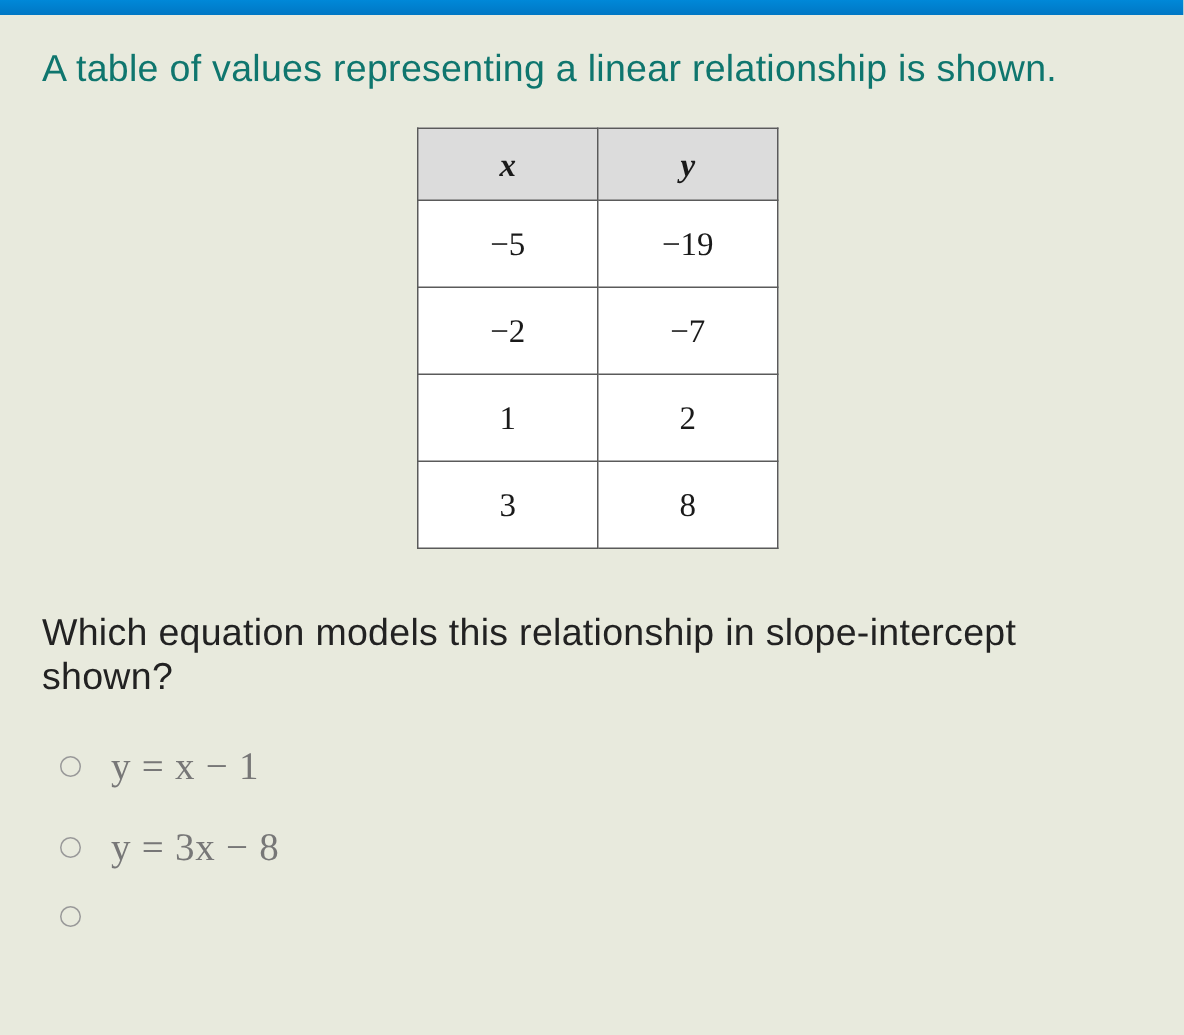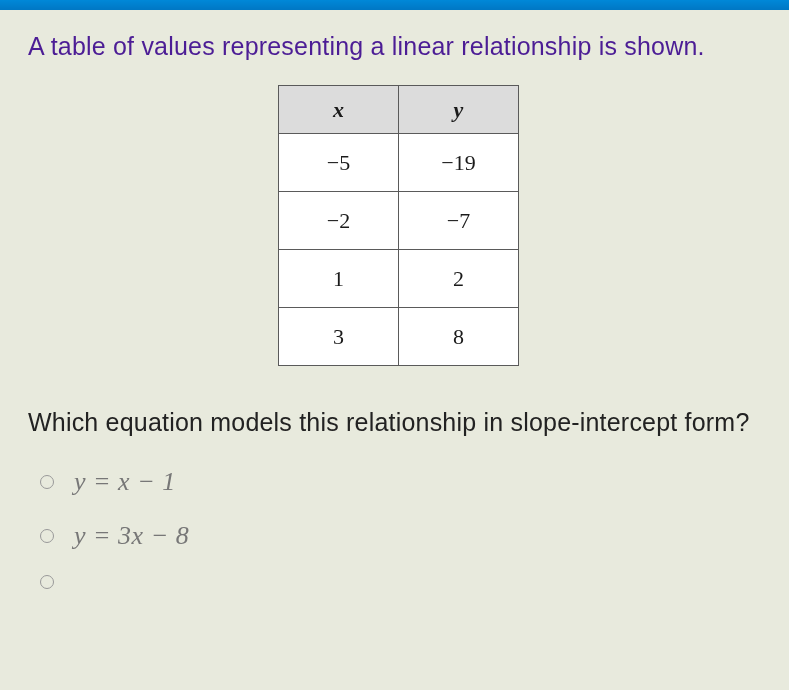--- a/index.html
+++ b/index.html
@@ -14,21 +14,21 @@
     }
     .top-bar {
       height: 10px;
       background: linear-gradient(180deg, #0088d8 0%, #0077c4 100%);
     }
     .content {
       padding: 22px 20px 0 28px;
     }
     .intro {
       font-size: 25px;
-      color: #4c1d95;
+      color: #0f766e;
       font-weight: 400;
       letter-spacing: 0.2px;
     }
     .table-wrap {
       display: flex;
       justify-content: center;
       margin-top: 24px;
     }
     table.values {
       border-collapse: collapse;
@@ -71,21 +71,20 @@
       height: 14px;
       border: 1.5px solid #999;
       border-radius: 50%;
       margin-right: 20px;
       flex-shrink: 0;
       background: transparent;
     }
     .option .eq {
       font-family: "Times New Roman", Times, serif;
       font-size: 26px;
-      font-style: italic;
       color: #777;
       letter-spacing: 0.5px;
     }
   </style>
 </head>
 <body>
 
 <div class="top-bar"></div>
 
 <div class="content">
@@ -111,21 +110,21 @@
         <td>2</td>
       </tr>
       <tr>
         <td>3</td>
         <td>8</td>
       </tr>
     </tbody>
       </table>
   </div>
 
-  <p class="question">Which equation models this relationship in slope-intercept form?</p>
+  <p class="question">Which equation models this relationship in slope-intercept shown?</p>
 
   <div class="options">
     <div class="option">
       <span class="radio"></span>
       <span class="eq">y = x − 1</span>
     </div>
     <div class="option">
       <span class="radio"></span>
       <span class="eq">y = 3x − 8</span>
     </div>

